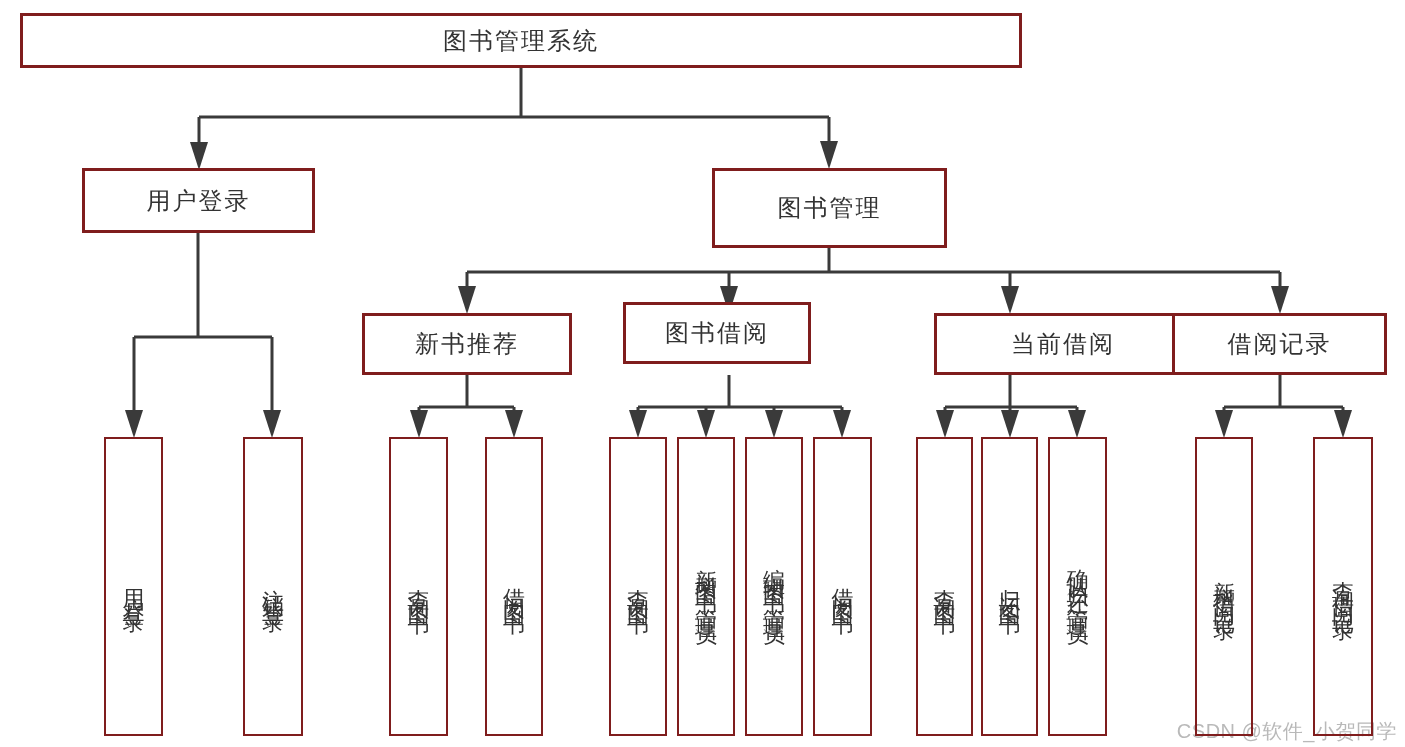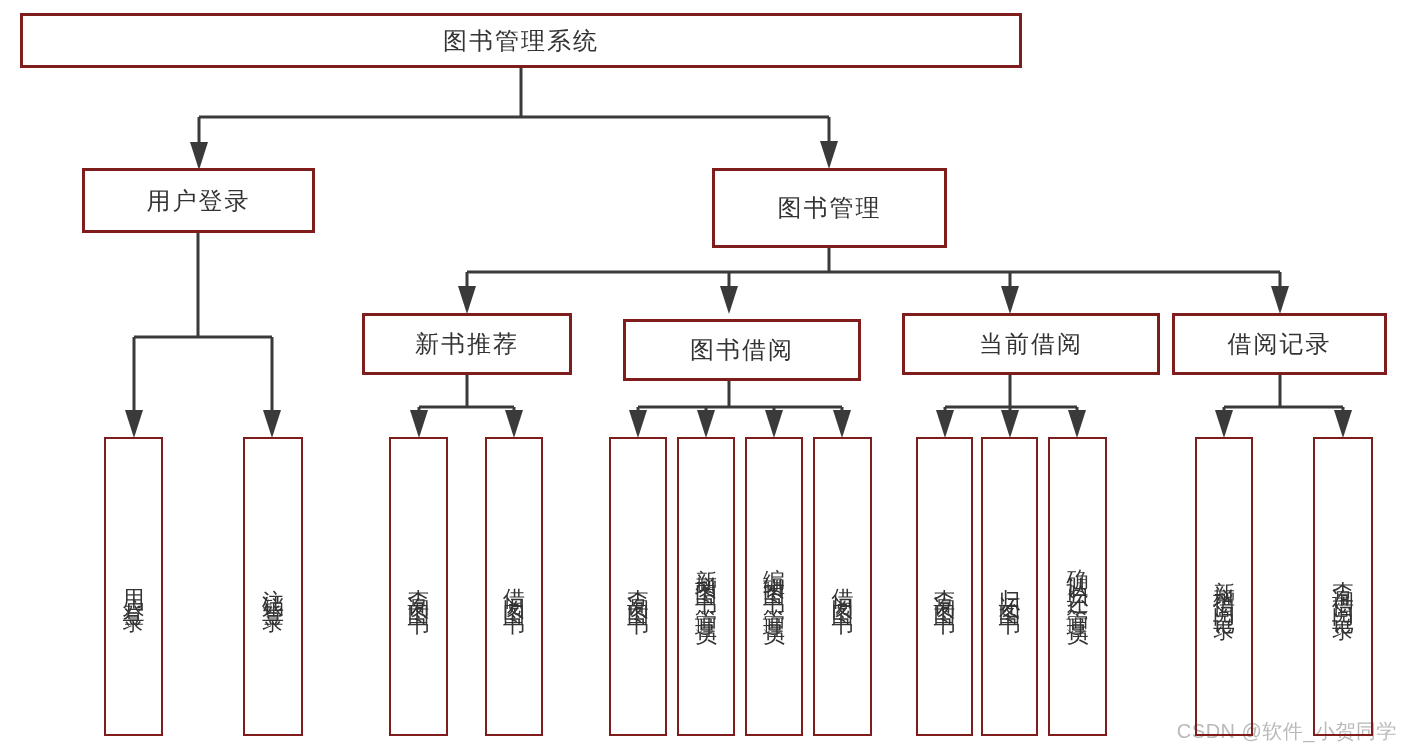--- a/index.html
+++ b/index.html
@@ -102,24 +102,24 @@
   <div class="box" style="left:82px;top:168px;width:233px;height:65px">
     <span class="label-h">用户登录</span>
   </div>
   <div class="box" style="left:712px;top:168px;width:235px;height:80px">
     <span class="label-h">图书管理</span>
   </div>
 
   <div class="box" style="left:362px;top:313px;width:210px;height:62px">
     <span class="label-h">新书推荐</span>
   </div>
-  <div class="box" style="left:623px;top:319px;width:238px;height:62px">
+  <div class="box" style="left:623px;top:302px;width:188px;height:62px">
     <span class="label-h">图书借阅</span>
   </div>
-  <div class="box" style="left:902px;top:313px;width:258px;height:62px">
+  <div class="box" style="left:934px;top:313px;width:258px;height:62px">
     <span class="label-h">当前借阅</span>
   </div>
   <div class="box" style="left:1172px;top:313px;width:215px;height:62px">
     <span class="label-h">借阅记录</span>
   </div>
 
   <div class="box leaf" style="left:104px;width:59px">
     <span class="label-v">用户登录</span>
   </div>
   <div class="box leaf" style="left:243px;width:60px">

